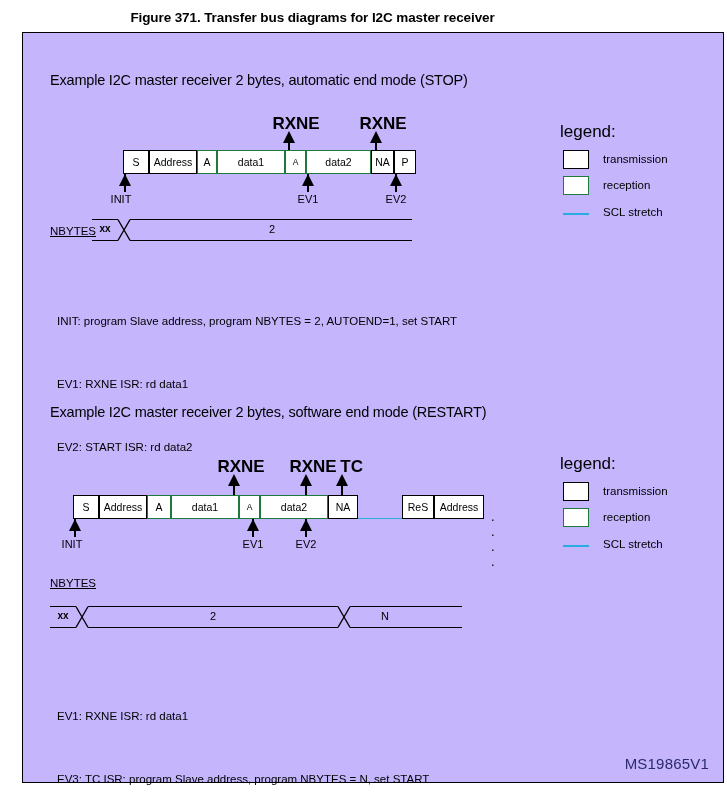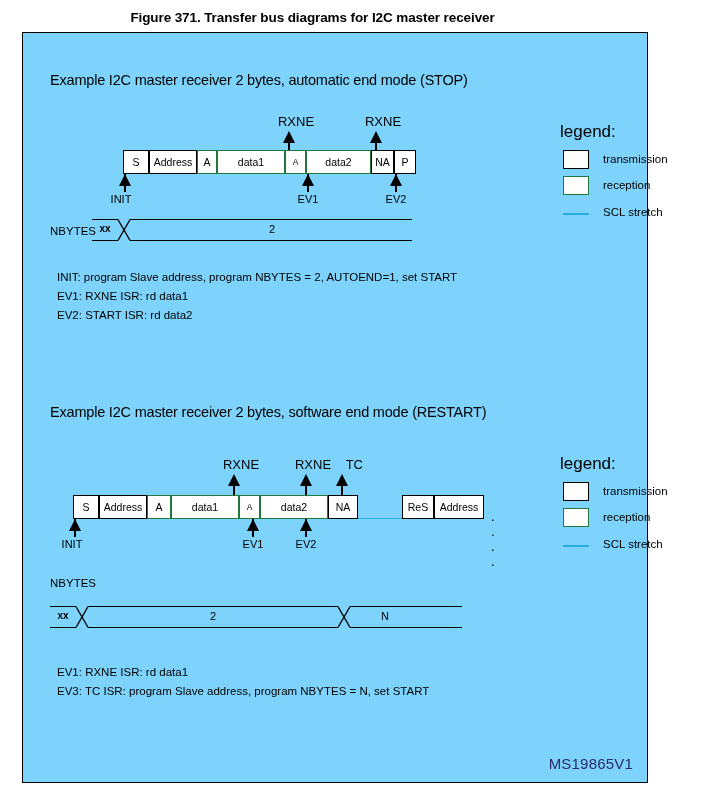--- a/index.html
+++ b/index.html
@@ -5,67 +5,67 @@
   html,body{margin:0;padding:0;background:#fff;}
   body{
     width:727px;height:807px;position:relative;overflow:hidden;
     font-family:"Liberation Sans", sans-serif;color:#000;
   }
   .fig-title{
     position:absolute;top:10px;left:0;width:625px;text-align:center;
     font-size:13.5px;font-weight:bold;letter-spacing:-0.1px;
   }
   .frame{
-    position:absolute;left:22px;top:32px;width:626px;height:751px;
-    border:1.3px solid #000;box-sizing:border-box;background:#7dd3fc;
+    position:absolute;left:22px;top:32px;width:702px;height:751px;
+    border:1.3px solid #000;box-sizing:border-box;background:#c4b5fd;
   }
   .ex-title{position:absolute;font-size:14.5px;letter-spacing:-0.2px;white-space:nowrap;}
 
   
   .bus{position:absolute;height:24px;box-sizing:border-box;}
   .cell{
     position:absolute;top:0;height:24px;box-sizing:border-box;
     border:1px solid #000;background:#fff;
     display:flex;align-items:center;justify-content:center;
     font-size:10.5px;white-space:nowrap;
   }
   .cell.rx{border-color:#1d7a3c;}
   .cell.small{font-size:8.5px;}
 
   
   .arrow-up{position:absolute;width:0;height:0;
     border-left:6px solid transparent;border-right:6px solid transparent;
     border-bottom:12px solid #000;}
   .arrow-stem{position:absolute;width:2px;background:#000;}
   .ev-label{position:absolute;font-size:11px;white-space:nowrap;text-align:center;}
-  .sig-label{position:absolute;font-size:13px;white-space:nowrap;text-align:center;}
+  .sig-label{position:absolute;font-size:17px;white-space:nowrap;text-align:center;font-weight:bold;}
 
   
   .stretch{position:absolute;height:1.6px;background:#29abe2;}
   .dashes{position:absolute;font-size:13px;letter-spacing:3px;color:#000;}
 
   
-  .nb-label{position:absolute;font-size:11.5px;white-space:nowrap;}
+  .nb-label{position:absolute;font-size:11.5px;white-space:nowrap;text-decoration:underline;}
   .nb-wrap{position:absolute;}
   .nb-line{position:absolute;height:1.2px;background:#000;}
   .nb-val{position:absolute;text-align:center;font-size:11px;white-space:nowrap;}
   .nb-val.xx{font-size:10px;font-weight:bold;}
 
   
   .legend{position:absolute;}
   .legend-title{position:absolute;font-size:17px;}
   .sw{position:absolute;width:26px;height:19px;box-sizing:border-box;background:#fff;}
   .sw.tx{border:1.6px solid #000;}
   .sw.rx{border:1.6px solid #1d7a3c;}
   .sw-line{position:absolute;width:26px;height:1.8px;background:#29abe2;}
   .legend-txt{position:absolute;font-size:11.5px;white-space:nowrap;}
 
   
   .evlist{position:absolute;font-size:11.5px;line-height:19px;white-space:nowrap;}
-  .evlist div{height:19px;}
+  .evlist div{height:19px;margin-top:44px;}
 
   .footer{position:absolute;font-size:15px;color:#2b2b6b;letter-spacing:0.2px;}
 </style>
 </head>
 <body>
 
 <div class="fig-title">Figure 371. Transfer bus diagrams for I2C master receiver</div>
 
 <div class="frame">
 

